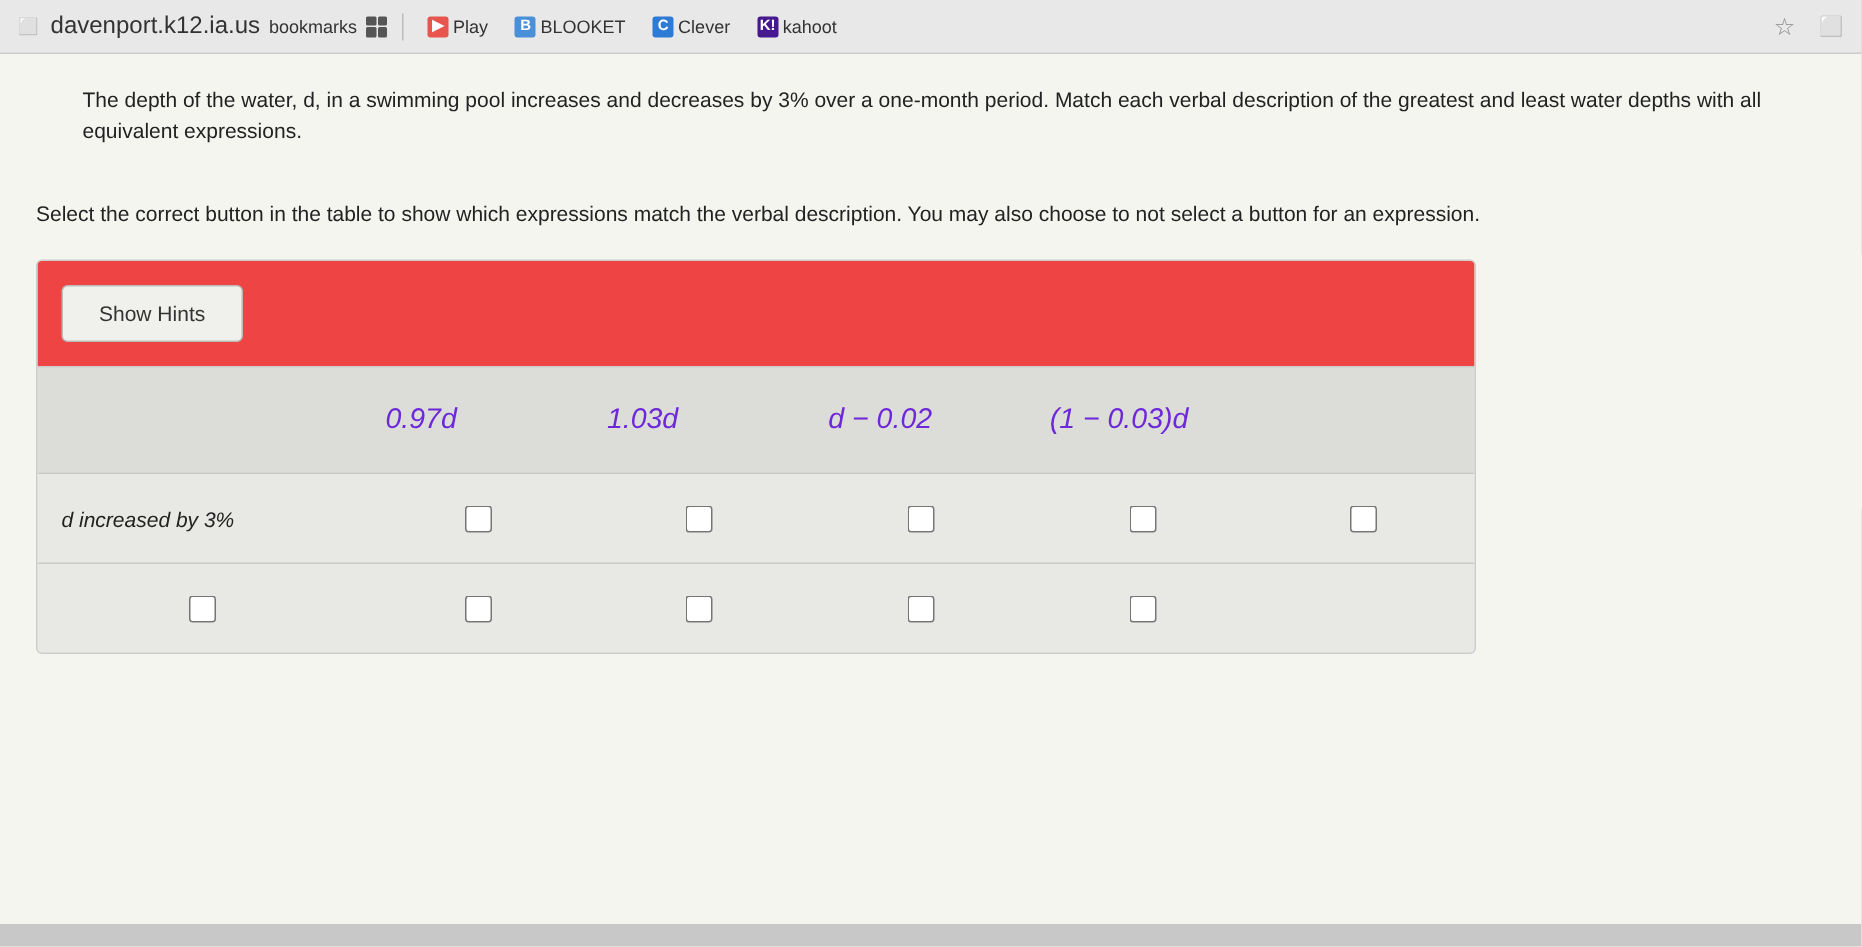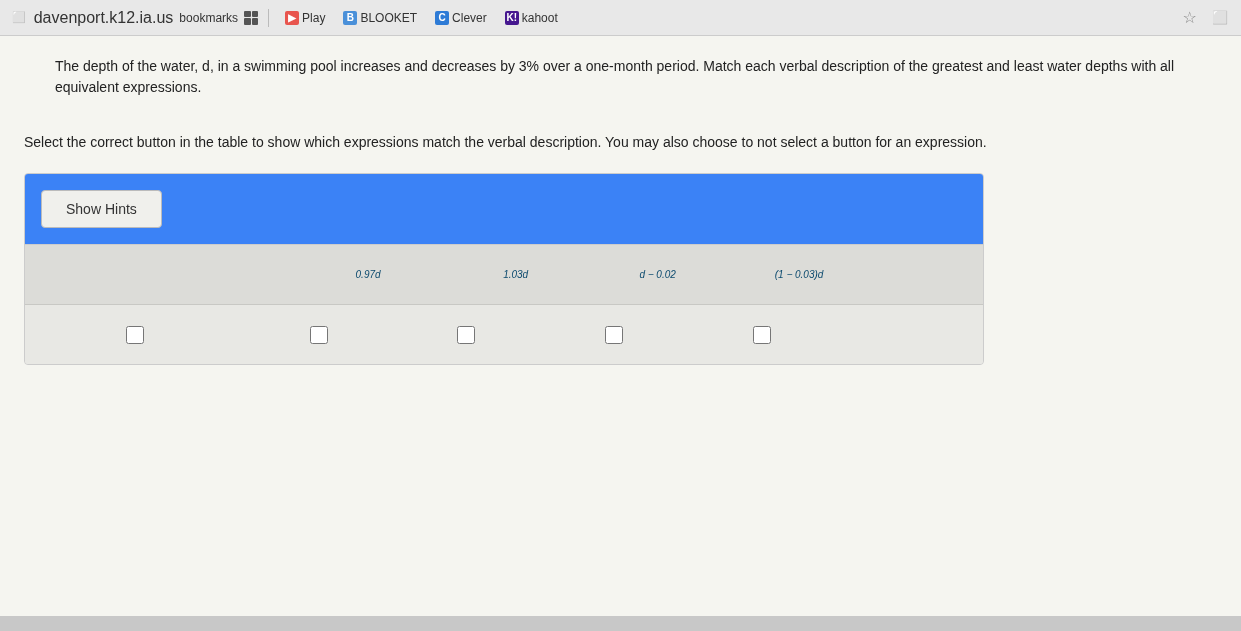--- a/index.html
+++ b/index.html
@@ -76,21 +76,21 @@
       background: #e8e8e4;
       border: 1px solid #ccc;
       border-radius: 4px;
       overflow: hidden;
       max-width: 960px;
     }
 
     
     .hints-row {
       padding: 16px 16px 16px 16px;
-      background: #3b82f6;
+      background: #ef4444;
     }
     .show-hints-btn {
       background: #f0f0ec;
       border: 1px solid #bbb;
       border-radius: 4px;
       padding: 10px 24px;
       font-size: 14px;
       color: #333;
       cursor: pointer;
       font-weight: 400;
@@ -98,23 +98,23 @@
 
     
     .header-row {
       display: grid;
       grid-template-columns: 220px 1fr 1fr 1fr 1fr 1fr;
       background: #dcdcd8;
       border-top: 1px solid #ccc;
       padding: 16px 0;
     }
     .header-cell {
-      text-align: right;
-      font-size: 10px;
-      color: #0c4a6e;
+      text-align: left;
+      font-size: 19px;
+      color: #6d28d9;
       font-style: italic;
       padding: 8px 12px;
     }
     .header-cell:first-child {
       background: transparent;
     }
 
     
     .data-row {
       display: grid;
@@ -238,20 +238,38 @@
         <span class="expr">1.03d</span>
       </div>
       <div class="header-cell">
         <span class="expr">d − 0.02</span>
       </div>
       <div class="header-cell">
         <span class="expr">(1 − 0.03)d</span>
       </div>
     </div>
 
+    <div class="data-row">
+      <div class="row-label">d increased by 3%</div>
+      <div class="checkbox-cell">
+        <input type="checkbox" style="">
+      </div>
+      <div class="checkbox-cell">
+        <input type="checkbox" style="">
+      </div>
+      <div class="checkbox-cell">
+        <input type="checkbox" style="">
+      </div>
+      <div class="checkbox-cell">
+        <input type="checkbox" style="">
+      </div>
+      <div class="checkbox-cell">
+        <input type="checkbox" style="">
+      </div>
+    </div>
 
     <div class="data-row">
       <div class="checkbox-cell">
         <input type="checkbox" style="">
       </div>
       <div class="checkbox-cell">
         <input type="checkbox" style="">
       </div>
       <div class="checkbox-cell">
         <input type="checkbox" style="">

